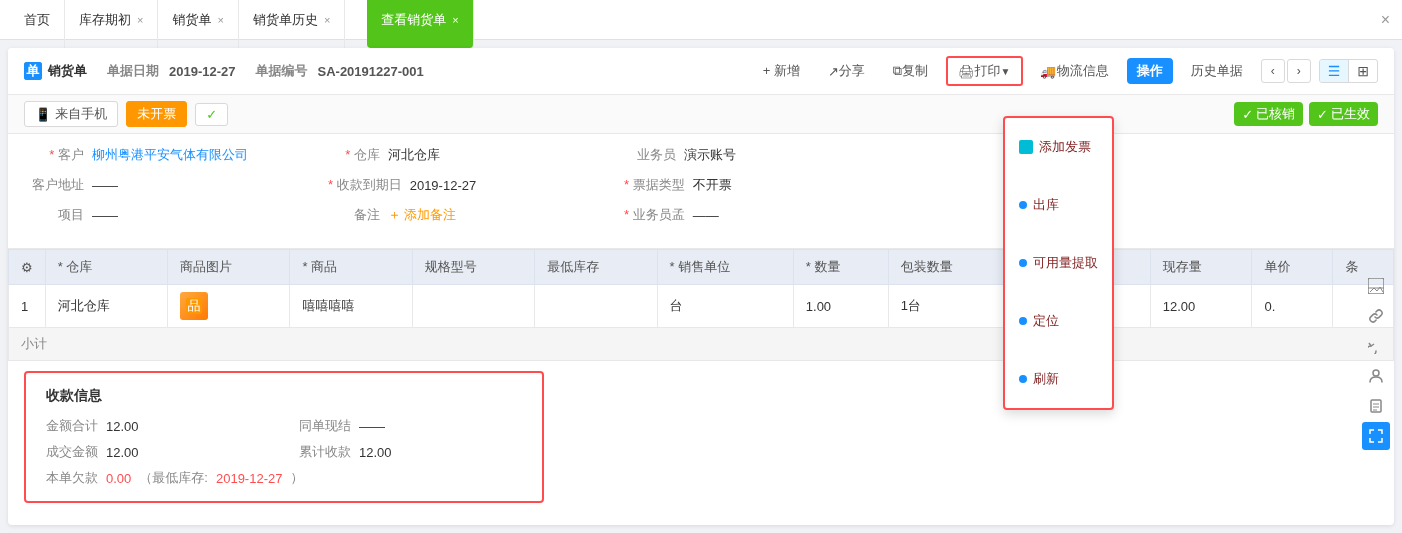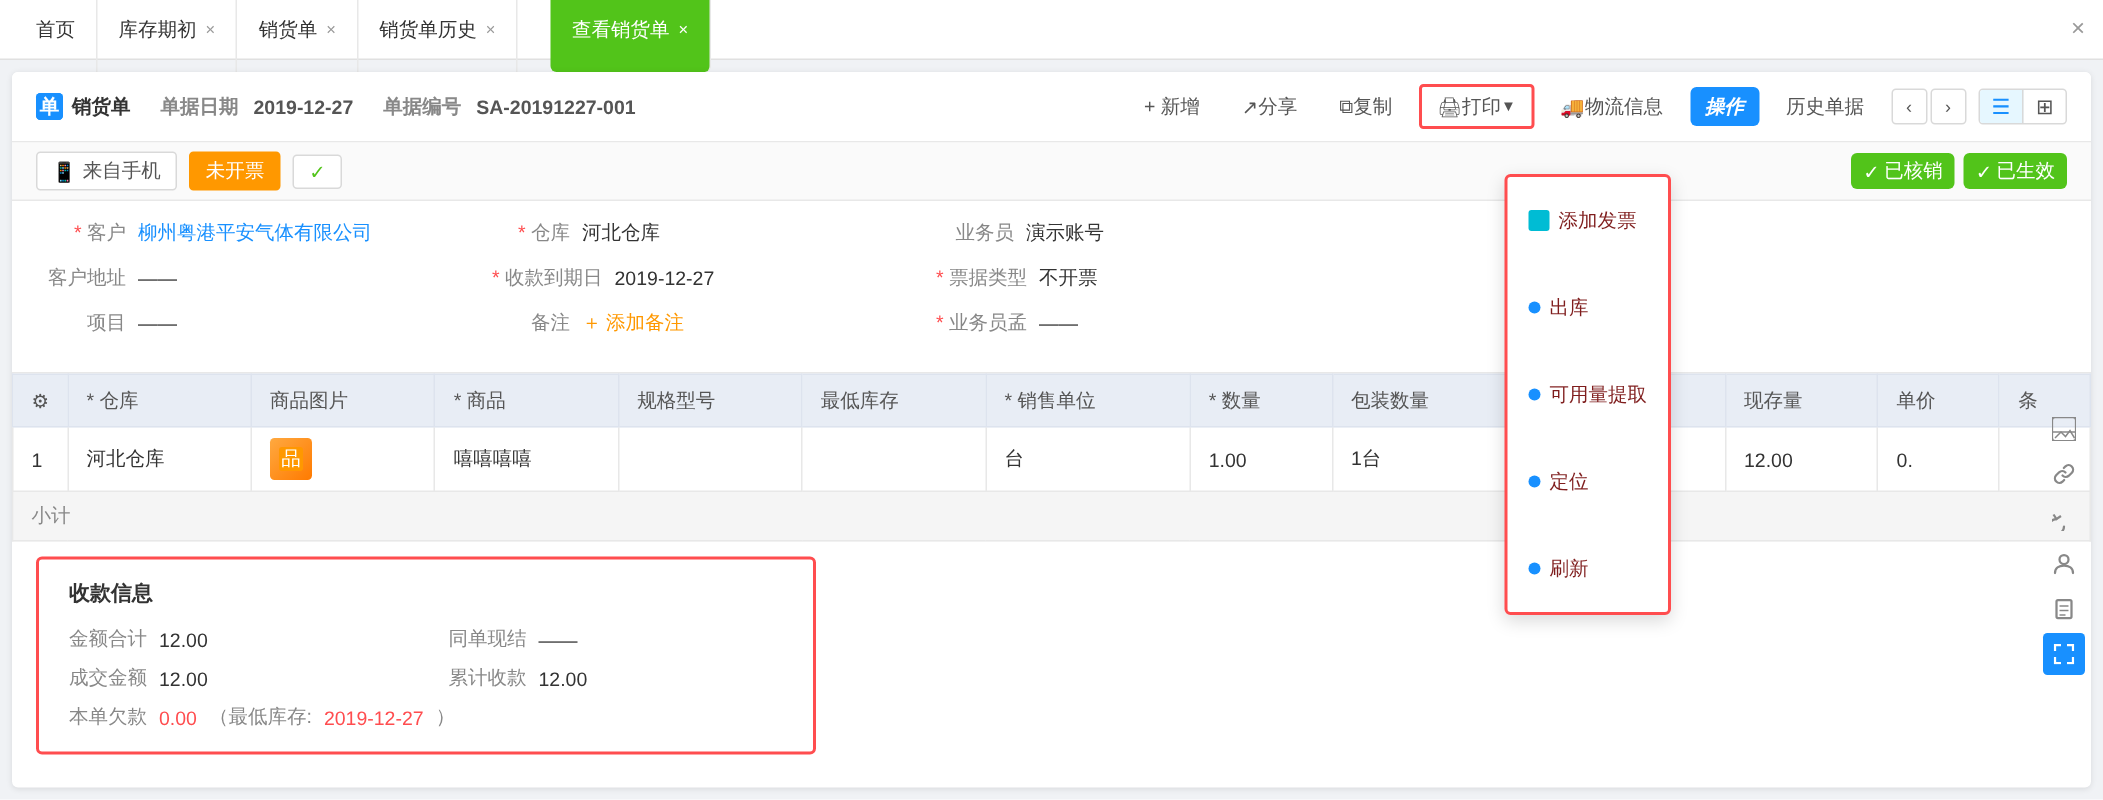--- a/index.html
+++ b/index.html
@@ -114,21 +114,20 @@
     }
     .btn-highlight {
       background: #1890ff;
       color: #fff;
       border-radius: 4px;
       padding: 4px 10px;
       border: none;
       cursor: pointer;
       font-size: 13px;
       font-weight: bold;
-      font-style: italic;
     }
     .btn-status-green {
       background: #52c41a;
       color: #fff;
       border-radius: 4px;
       padding: 3px 8px;
       border: none;
       font-size: 12px;
       cursor: default;
       display: flex;

